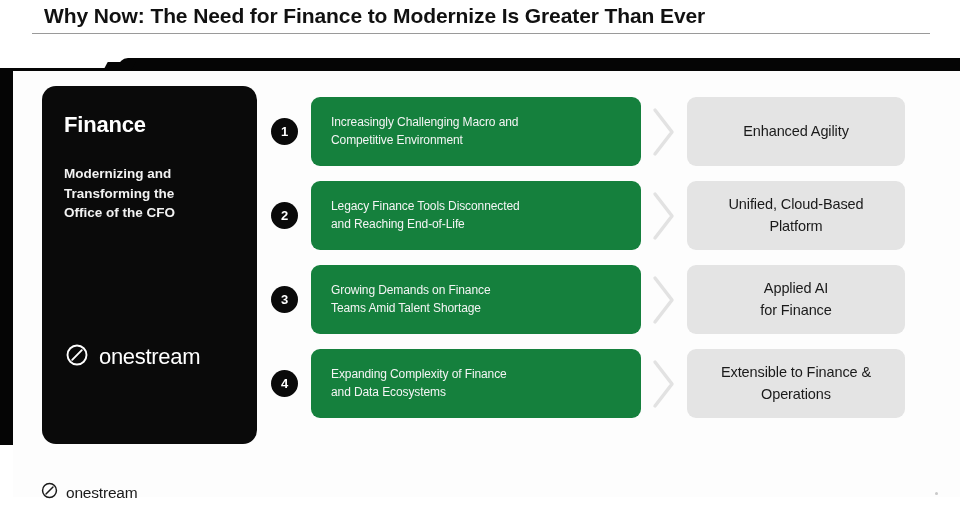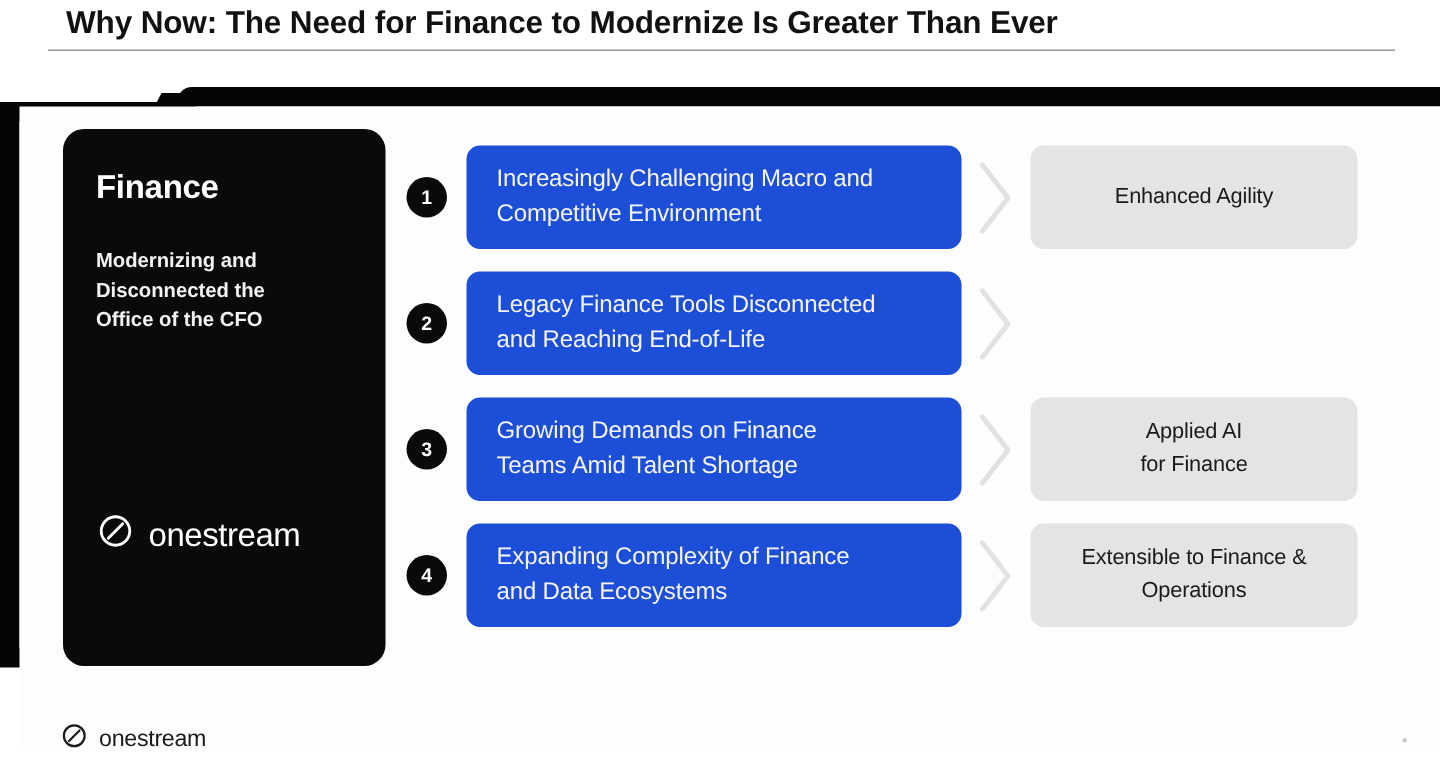--- a/index.html
+++ b/index.html
@@ -158,28 +158,28 @@
     display: flex;
     align-items: center;
     justify-content: center;
     margin-right: 13px;
   }
 
   .challenge-box {
     flex: 0 0 auto;
     width: 330px;
     height: 100%;
-    background: #1d4ed8;
+    background: #15803d;
     border-radius: 9px;
     box-sizing: border-box;
     display: flex;
     align-items: center;
     padding: 0 20px;
     color: #f4f4f4;
-    font-size: 16px;
+    font-size: 12px;
     line-height: 1.42;
     letter-spacing: -0.1px;
     white-space: pre-line;
   }
 
   .chevron {
     flex: 0 0 auto;
     width: 46px;
     height: 100%;
     display: flex;
@@ -245,21 +245,21 @@
   <div class="frame-bar" id="frame-left"></div>
   <div class="frame-bar" id="frame-bot-main"></div>
   <div class="frame-bar" id="frame-bot-stub"></div>
   <div class="frame-bar" id="frame-bot-notch"></div>
 
   <div id="canvas">
 
     <div id="dark-panel">
       <div id="panel-heading">Finance</div>
       <div id="panel-subheading">Modernizing and
-Disconnected the
+Transforming the
 Office of the CFO</div>
       <div id="panel-logo">
         <span>
           <svg width="26" height="26" viewBox="0 0 26 26" aria-hidden="true">
             <circle cx="13" cy="13" r="9.5" fill="none" stroke="#ffffff" stroke-width="1.9"></circle>
             <line x1="8.2" y1="17.8" x2="17.8" y2="8.2" stroke="#ffffff" stroke-width="1.9" stroke-linecap="round"></line>
           </svg>
         </span>
         <span id="panel-logo-text">onestream</span>
       </div>
@@ -281,20 +281,22 @@
 
       <div class="row">
         <div class="num-badge">2</div>
         <div class="challenge-box">Legacy Finance Tools Disconnected
 and Reaching End-of-Life</div>
         <div class="chevron">
           <svg width="26" height="52" viewBox="0 0 26 52" aria-hidden="true">
             <polyline points="4,4 21,26 4,48" fill="none" stroke="#e2e2e2" stroke-width="3.4" stroke-linejoin="round" stroke-linecap="round"></polyline>
           </svg>
         </div>
+        <div class="outcome-box">Unified, Cloud-Based
+Platform</div>
       </div>
 
       <div class="row">
         <div class="num-badge">3</div>
         <div class="challenge-box">Growing Demands on Finance
 Teams Amid Talent Shortage</div>
         <div class="chevron">
           <svg width="26" height="52" viewBox="0 0 26 52" aria-hidden="true">
             <polyline points="4,4 21,26 4,48" fill="none" stroke="#e2e2e2" stroke-width="3.4" stroke-linejoin="round" stroke-linecap="round"></polyline>
           </svg>

